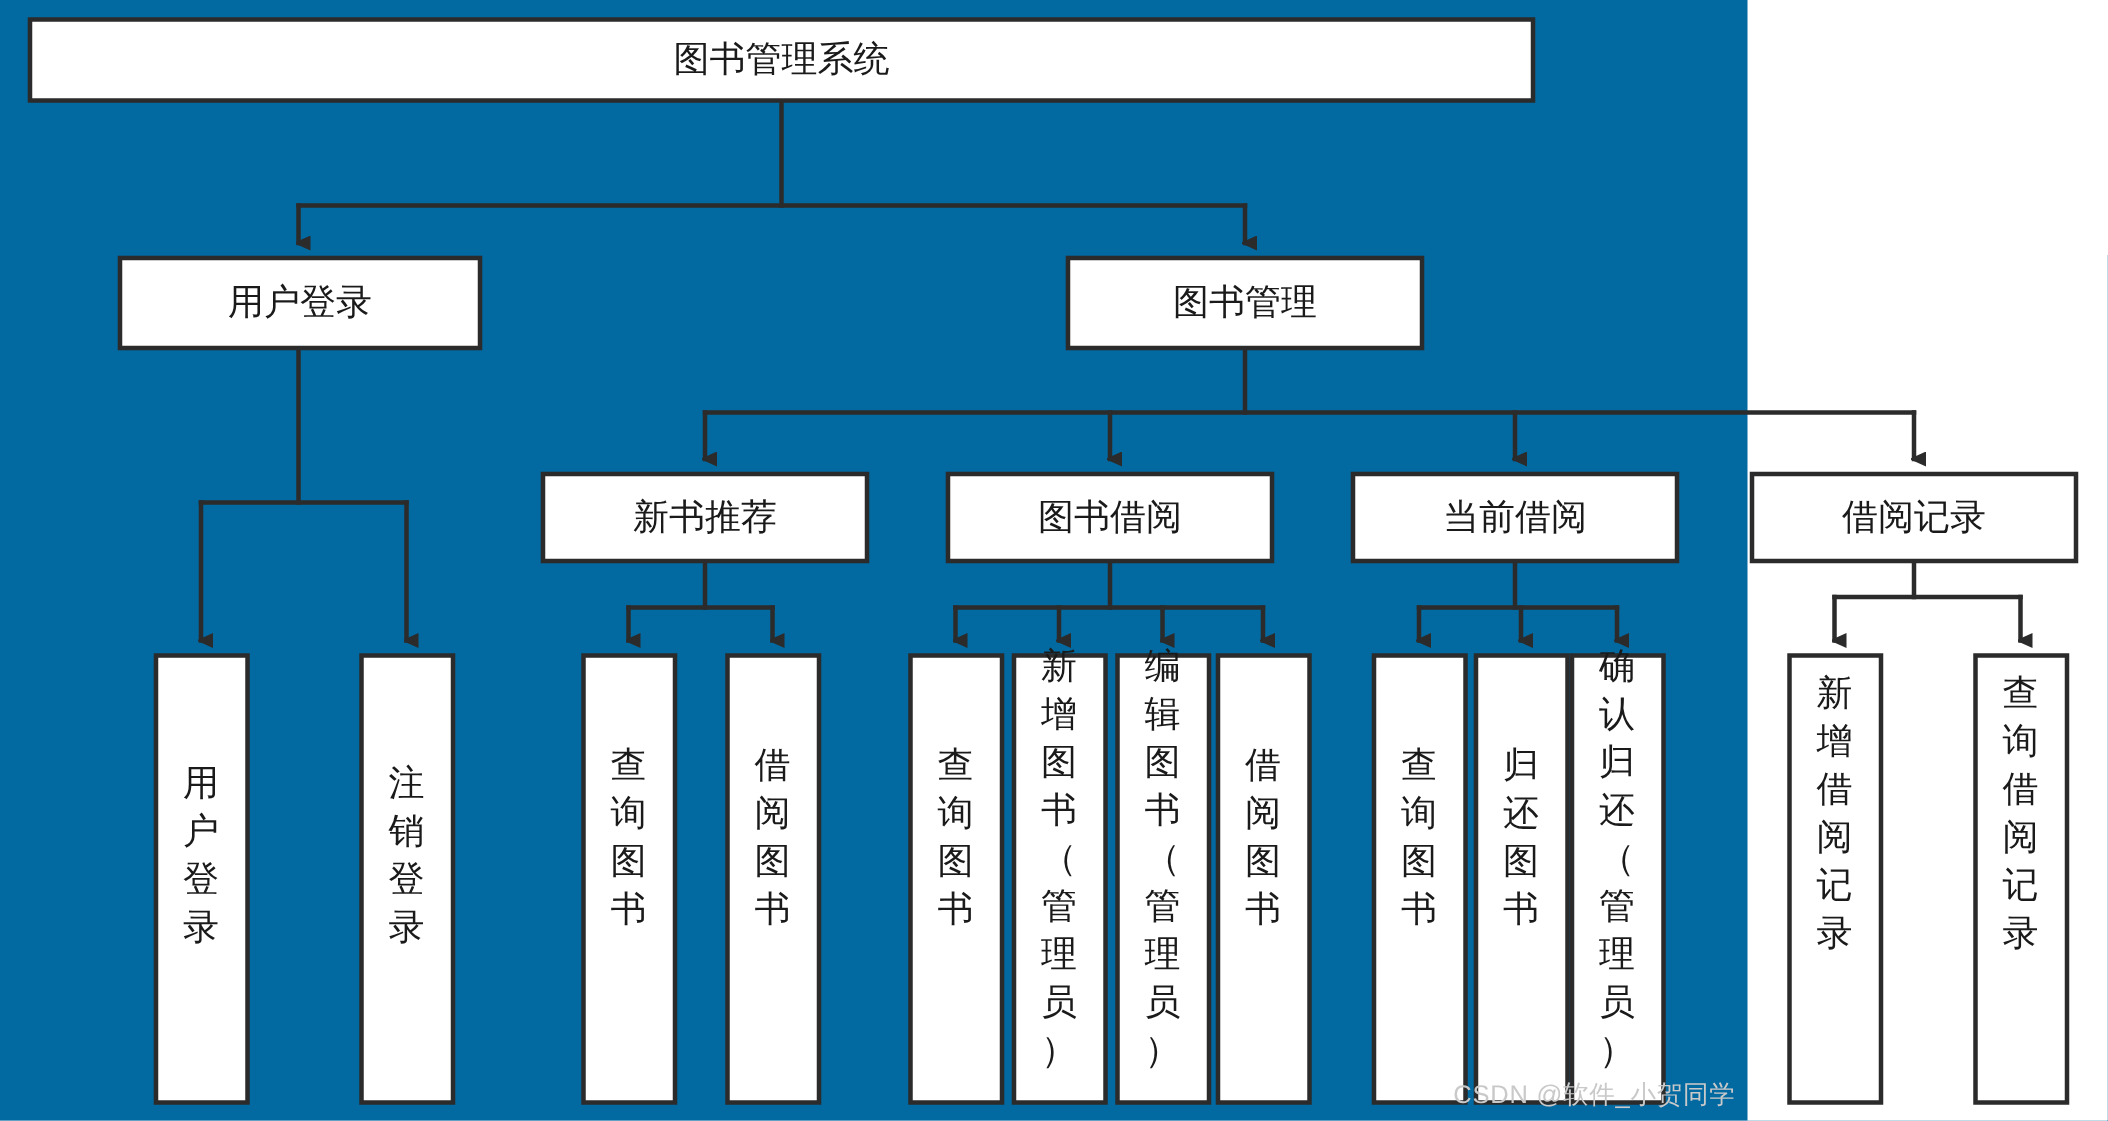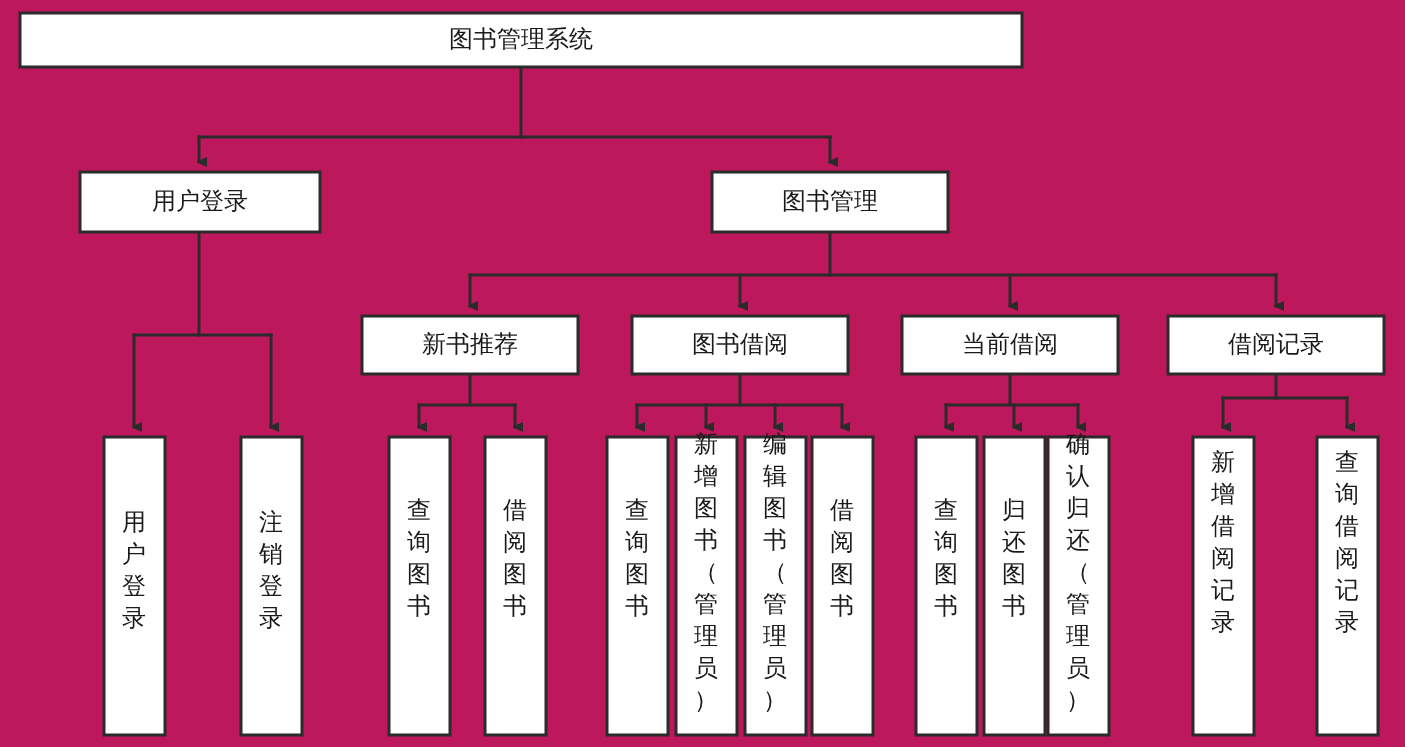--- a/index.html
+++ b/index.html
@@ -8,23 +8,23 @@
     background: #ffffff;
   }
   body {
     width: 1405px;
     height: 747px;
     font-family: "Liberation Sans", "DejaVu Sans", sans-serif;
     overflow: hidden;
   }
   #diagram-root {
     position: relative;
-    width: 1405px;
+    width: 1165px;
     height: 747px;
-    background: #be185d;
+    background: #0369a1;
   }
   svg.diagram {
     position: absolute;
     top: 0;
     left: 0;
     width: 1405px;
     height: 747px;
   }
   .node-rect {
     fill: #ffffff;
@@ -199,13 +199,14 @@
     <g>
       <rect class="node-rect" x="1193" y="437" width="61" height="298"></rect>
       <text class="node-label-v vert" x="1223" y="470"><tspan x="1223" y="470">新</tspan><tspan x="1223" y="502">增</tspan><tspan x="1223" y="534">借</tspan><tspan x="1223" y="566">阅</tspan><tspan x="1223" y="598">记</tspan><tspan x="1223" y="630">录</tspan></text>
     </g>
     <g>
       <rect class="node-rect" x="1317" y="437" width="61" height="298"></rect>
       <text class="node-label-v vert" x="1347" y="470"><tspan x="1347" y="470">查</tspan><tspan x="1347" y="502">询</tspan><tspan x="1347" y="534">借</tspan><tspan x="1347" y="566">阅</tspan><tspan x="1347" y="598">记</tspan><tspan x="1347" y="630">录</tspan></text>
     </g>
   </svg>
 
+  <div class="watermark">CSDN @软件_小贺同学</div>
 </div>
 
 </body></html>

